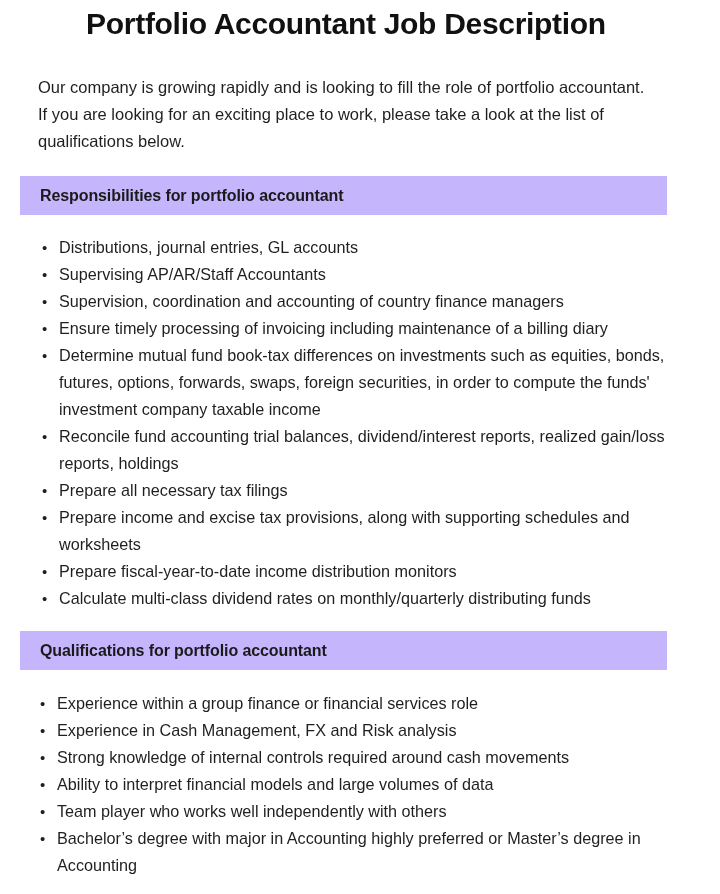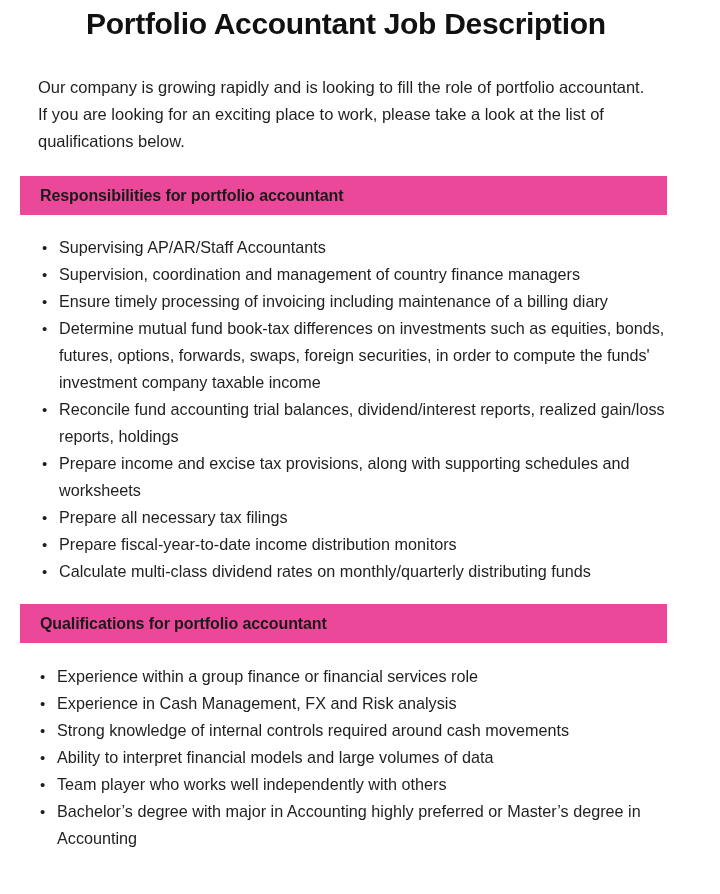--- a/index.html
+++ b/index.html
@@ -37,21 +37,21 @@
     font-size: 16.5px;
     line-height: 27px;
     color: #1f1f1f;
     max-width: 676px;
   }
   .section {
     margin: 0;
   }
   .section-header {
     margin: 21px 25px 0 20px;
-    background: #ec4899;
+    background: #c4b5fd;
     height: 39px;
     display: flex;
     align-items: center;
     box-sizing: border-box;
     padding-left: 20px;
   }
   .section-header.qualifications {
     margin-top: 19px;
   }
   .section-header-text {
@@ -97,27 +97,28 @@
 
   <h1 class="doc-title">Portfolio Accountant Job Description</h1>
 
   <p class="intro">Our company is growing rapidly and is looking to fill the role of portfolio accountant. If you are looking for an exciting place to work, please take a look at the list of qualifications below.</p>
 
   <div class="section">
     <div class="section-header responsibilities">
       <span class="section-header-text">Responsibilities for portfolio accountant</span>
     </div>
     <ul class="bullet-list resp-list">
+      <li class="bullet-item">Distributions, journal entries, GL accounts</li>
       <li class="bullet-item">Supervising AP/AR/Staff Accountants</li>
-      <li class="bullet-item">Supervision, coordination and management of country finance managers</li>
+      <li class="bullet-item">Supervision, coordination and accounting of country finance managers</li>
       <li class="bullet-item">Ensure timely processing of invoicing including maintenance of a billing diary</li>
       <li class="bullet-item">Determine mutual fund book-tax differences on investments such as equities, bonds, futures, options, forwards, swaps, foreign securities, in order to compute the funds' investment company taxable income</li>
       <li class="bullet-item">Reconcile fund accounting trial balances, dividend/interest reports, realized gain/loss reports, holdings</li>
+      <li class="bullet-item">Prepare all necessary tax filings</li>
       <li class="bullet-item">Prepare income and excise tax provisions, along with supporting schedules and worksheets</li>
-      <li class="bullet-item">Prepare all necessary tax filings</li>
       <li class="bullet-item">Prepare fiscal-year-to-date income distribution monitors</li>
       <li class="bullet-item">Calculate multi-class dividend rates on monthly/quarterly distributing funds</li>
     </ul>
   </div>
 
   <div class="section">
     <div class="section-header qualifications">
       <span class="section-header-text">Qualifications for portfolio accountant</span>
     </div>
     <ul class="bullet-list qual-list">

